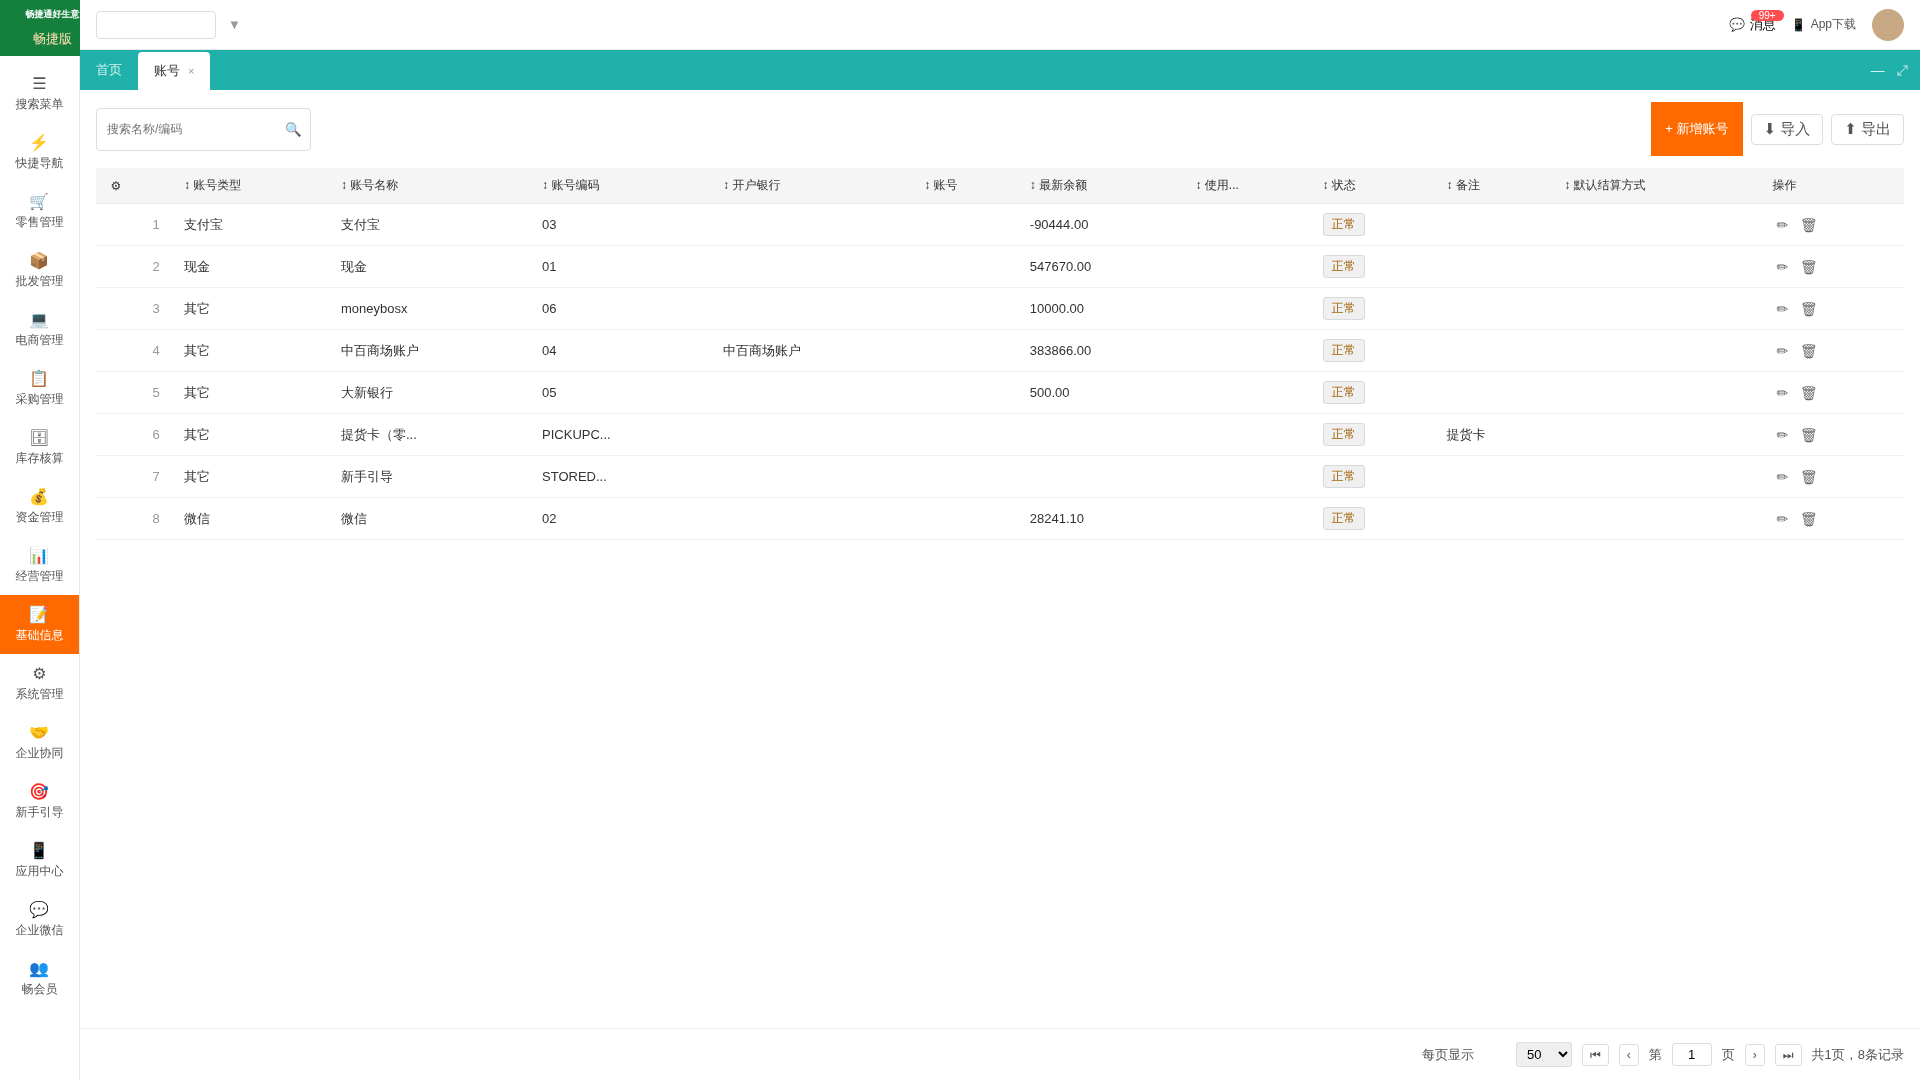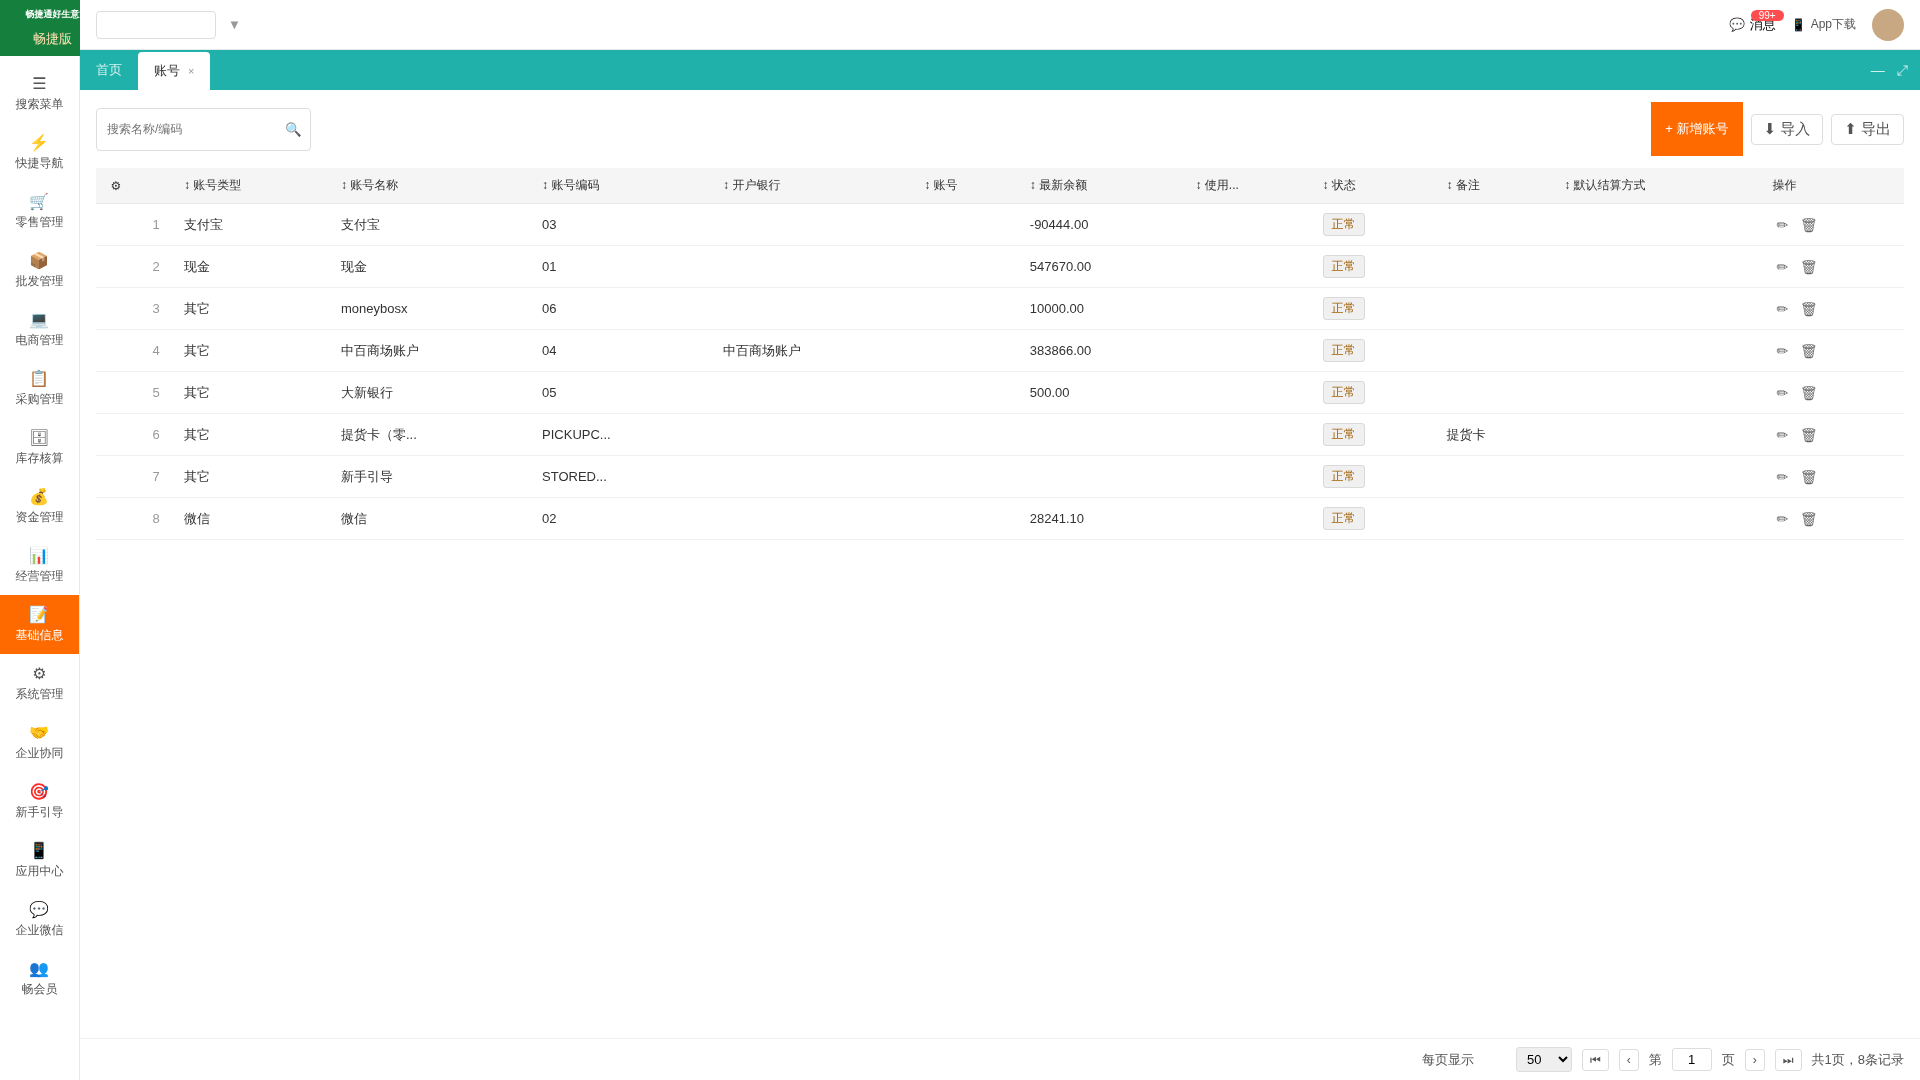--- a/index.html
+++ b/index.html
@@ -52,21 +52,21 @@
     table { width: 100%; border-collapse: collapse; }
     thead tr { background: #f5f5f5; }
     th { padding: 9px 8px; text-align: left; font-weight: 500; color: #333; font-size: 12px; border-bottom: 1px solid #e8e8e8; white-space: nowrap; }
     td { padding: 9px 8px; border-bottom: 1px solid #f0f0f0; color: #333; font-size: 13px; white-space: nowrap; }
     .col-num { width: 40px; color: #999; text-align: center; }
     .col-settings { width: 40px; text-align: center; }
     .status-badge { display: inline-block; padding: 2px 8px; border-radius: 3px; font-size: 12px; background: #f0f0f0; color: #a16207; border: 1px solid #d9d9d9; }
     .action-btn { background: none; border: none; cursor: pointer; color: #666; font-size: 14px; padding: 2px 4px; }
 
     
-    .pagination { height: 42px; display: flex; align-items: center; justify-content: flex-end; padding: 0 16px; border-top: 1px solid #f0f0f0; gap: 10px; font-size: 13px; color: #555; flex-shrink: 0; }
+    .pagination { height: 52px; display: flex; align-items: center; justify-content: flex-end; padding: 0 16px; border-top: 1px solid #f0f0f0; gap: 10px; font-size: 13px; color: #555; flex-shrink: 0; }
     .page-size-select { border: 1px solid #ddd; border-radius: 3px; padding: 3px 6px; font-size: 13px; outline: none; margin-left: 32px; }
     .page-btn { border: 1px solid #ddd; background: #fff; border-radius: 3px; padding: 3px 7px; cursor: pointer; color: #555; font-size: 12px; }
     .page-input { width: 40px; border: 1px solid #ddd; border-radius: 3px; padding: 3px 6px; text-align: center; font-size: 13px; outline: none; }
   </style>
 </head>
 <body>
 
 <div class="sidebar">
   <div class="sidebar-logo">
     <div class="sidebar-logo-inner">

